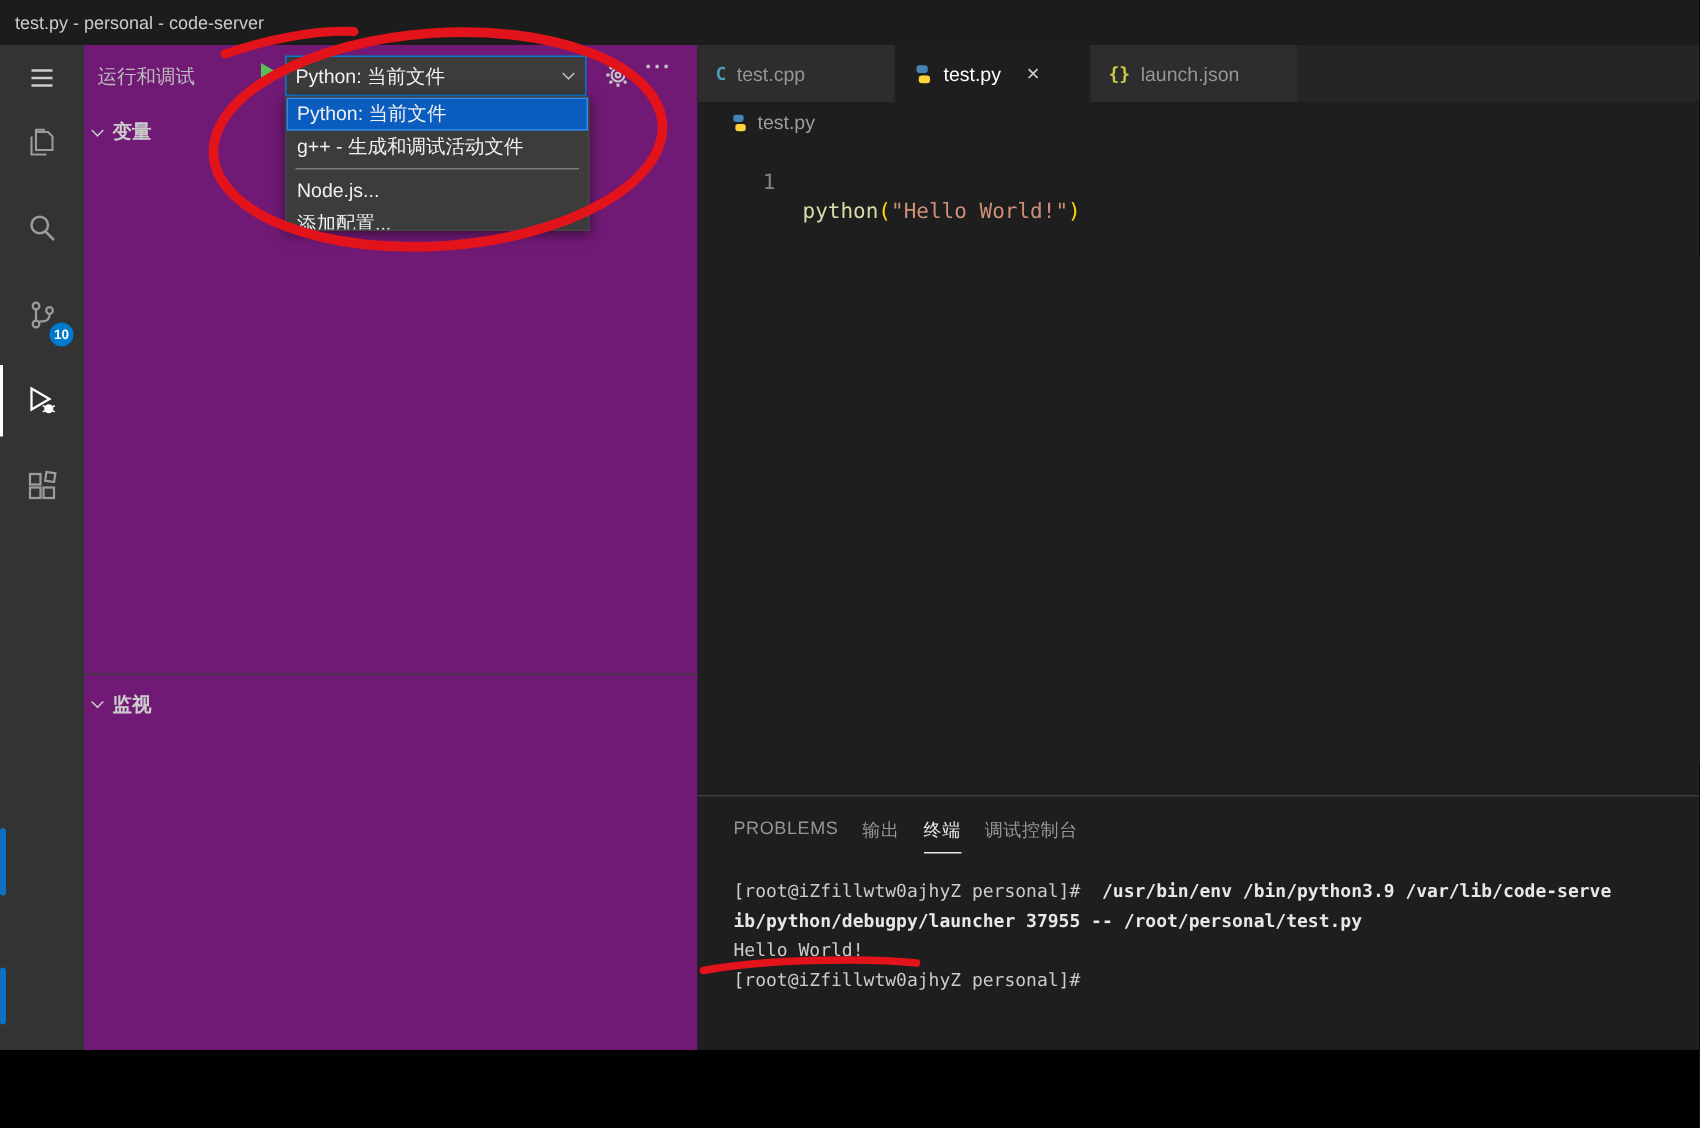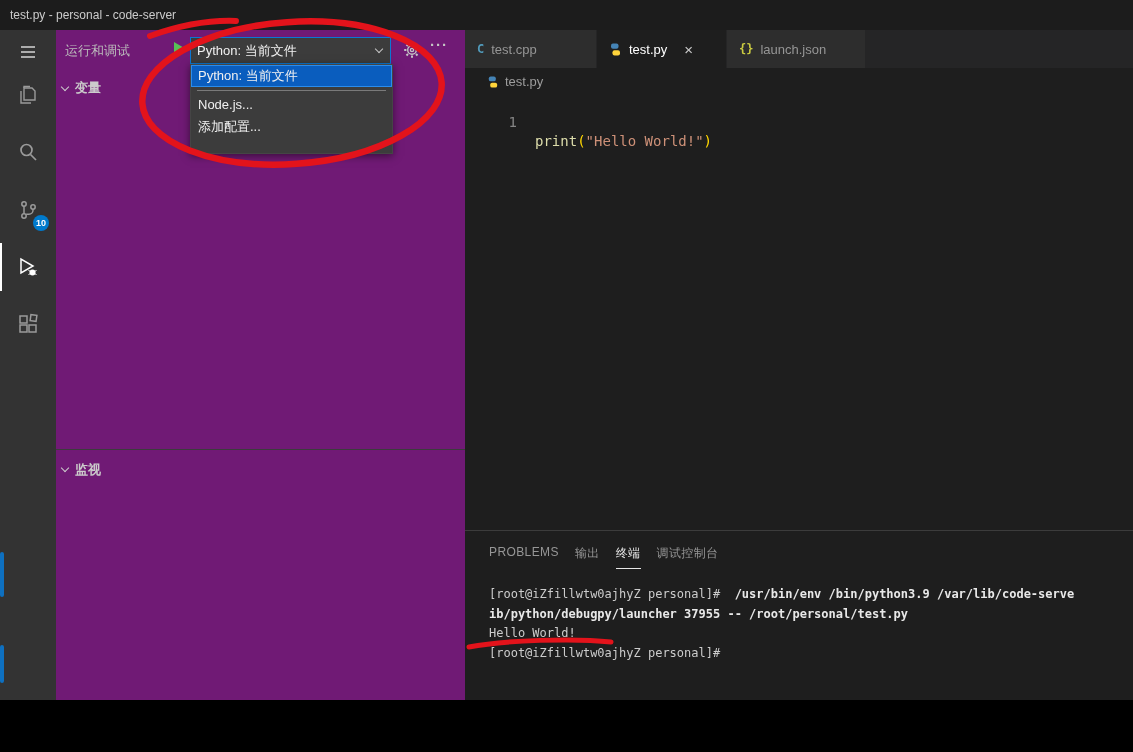--- a/index.html
+++ b/index.html
@@ -189,20 +189,21 @@
             <line x1="14.5" y1="3.5" x2="13" y2="5"></line>
             <line x1="5" y1="13" x2="3.5" y2="14.5"></line>
           </g>
         </g>
       </svg>
   </div>
   <div class="more-btn">···</div>
 
   <div class="config-dropdown">
     <div class="dd-item selected">Python: 当前文件</div>
+    <div class="dd-item">g++ - 生成和调试活动文件</div>
     <div class="dd-sep"></div>
     <div class="dd-item">Node.js...</div>
     <div class="dd-item">添加配置...</div>
   </div>
 
   <div class="editor">
     <div class="tabbar">
       <div class="tab" style="width:132px;">
         <span class="fic cpp">C</span>
         <span>test.cpp</span>
@@ -226,21 +227,21 @@
       <span>
           <svg width="12" height="12" viewBox="0 0 13 13">
             <rect x="2" y="0.5" width="7.5" height="5.2" rx="2" fill="#4584b6"></rect>
             <rect x="3.5" y="7.3" width="7.5" height="5.2" rx="2" fill="#ffd43b"></rect>
           </svg>
         </span>
       <span>test.py</span>
     </div>
     <div class="code-line">
       <span class="lnum">1</span>
-      <span class="ccode"><span class="tok-func">print</span><span class="tok-bracket">(</span><span class="tok-string">"Hello World!"</span><span class="tok-bracket">)</span></span>
+      <span class="ccode"><span class="tok-func">python</span><span class="tok-bracket">(</span><span class="tok-string">"Hello World!"</span><span class="tok-bracket">)</span></span>
     </div>
   </div>
 
   <div class="panel">
     <div class="panel-tabs">
       <div class="ptab">PROBLEMS</div>
       <div class="ptab">输出</div>
       <div class="ptab active">终端</div>
       <div class="ptab">调试控制台</div>
     </div>

